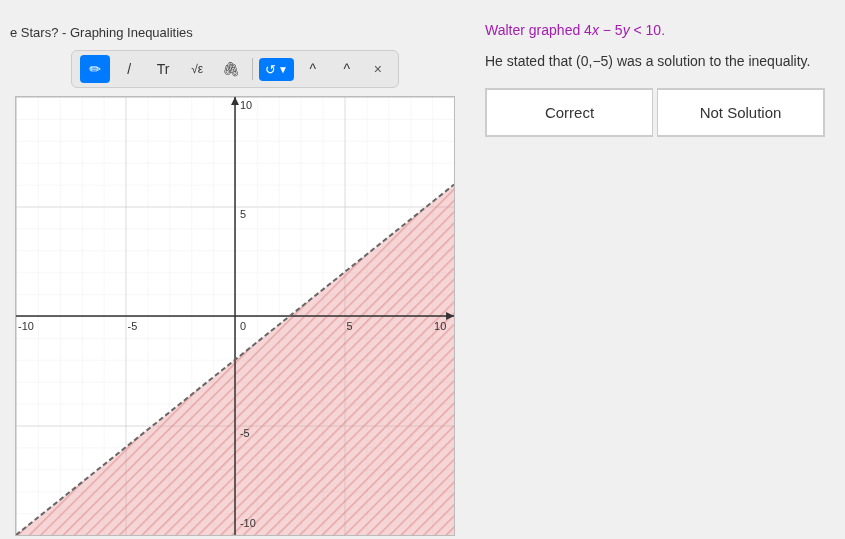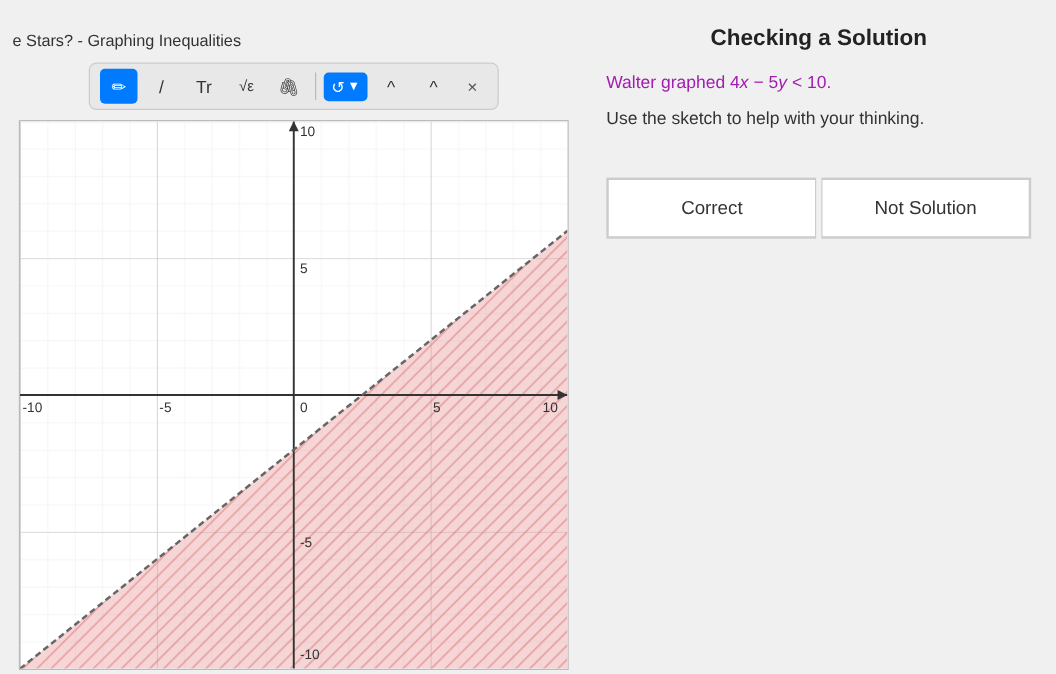--- a/index.html
+++ b/index.html
@@ -264,26 +264,25 @@
           <text x="225" y="432" font-size="11" fill="#333">-10</text>
 
           <polygon points="440,220 432,216 432,224" fill="#333"></polygon>
           <polygon points="220,0 216,8 224,8" fill="#333"></polygon>
         </svg>
       </div>
     </div>
   </div>
 
   <div class="right-panel">
-    <h2 class="panel-title">Checking a Solution</h2>
 
     <p class="inequality-statement">Walter graphed 4<i>x</i> − 5<i>y</i> &lt; 10.</p>
 
-
-
-    <p class="sketch-text">Use the sketch to help with your thinking.</p>
+    <p class="solution-statement">He stated that (0,−5) was a solution to the inequality.</p>
+
+
 
     <div class="answer-buttons">
       <button class="answer-btn">Correct</button>
       <button class="answer-btn">Not Solution</button>
     </div>
   </div>
 </div>
 
 </body></html>

